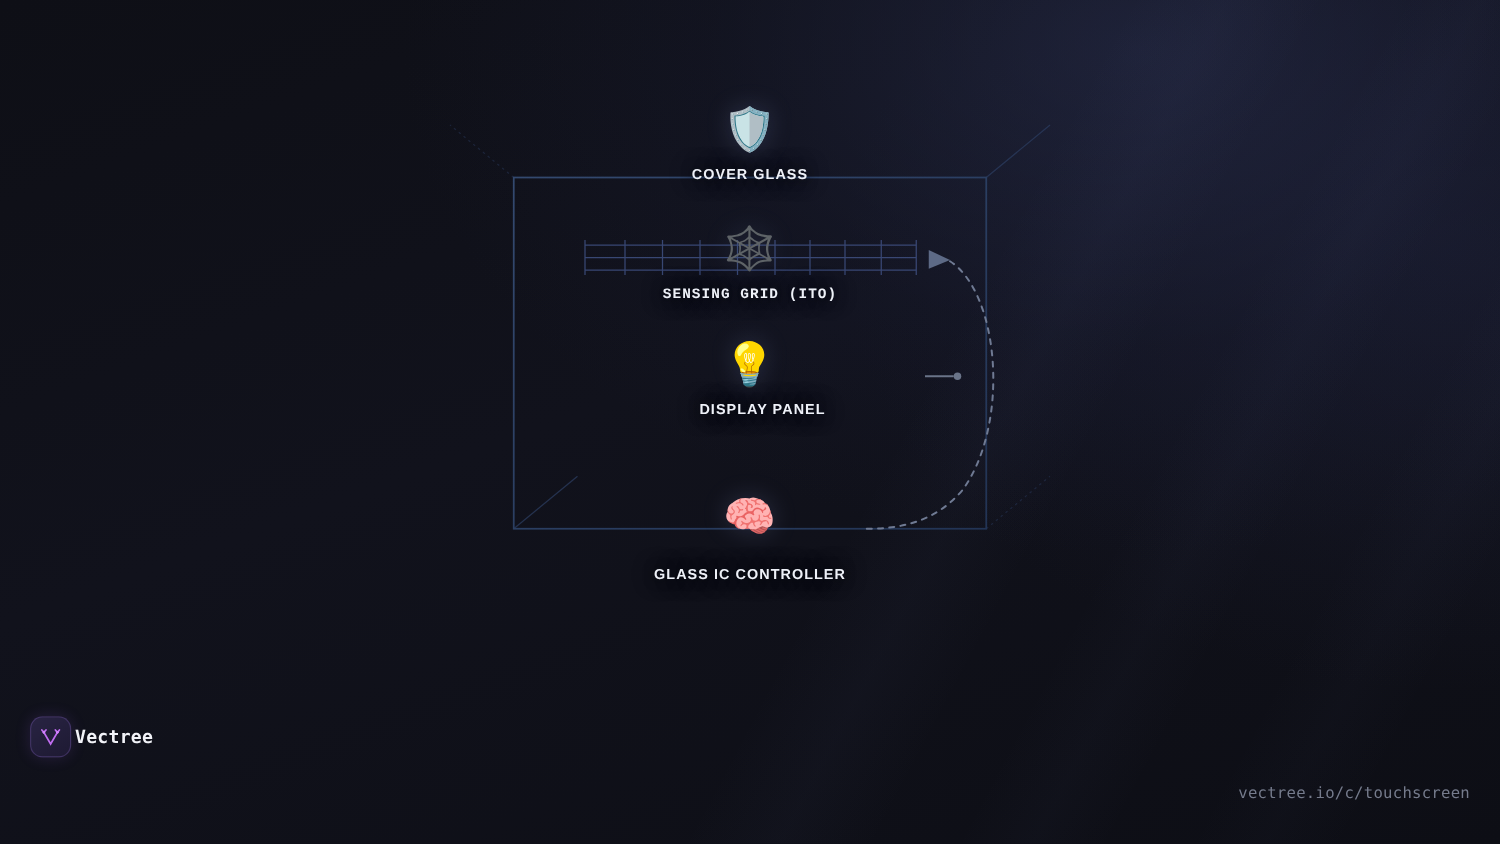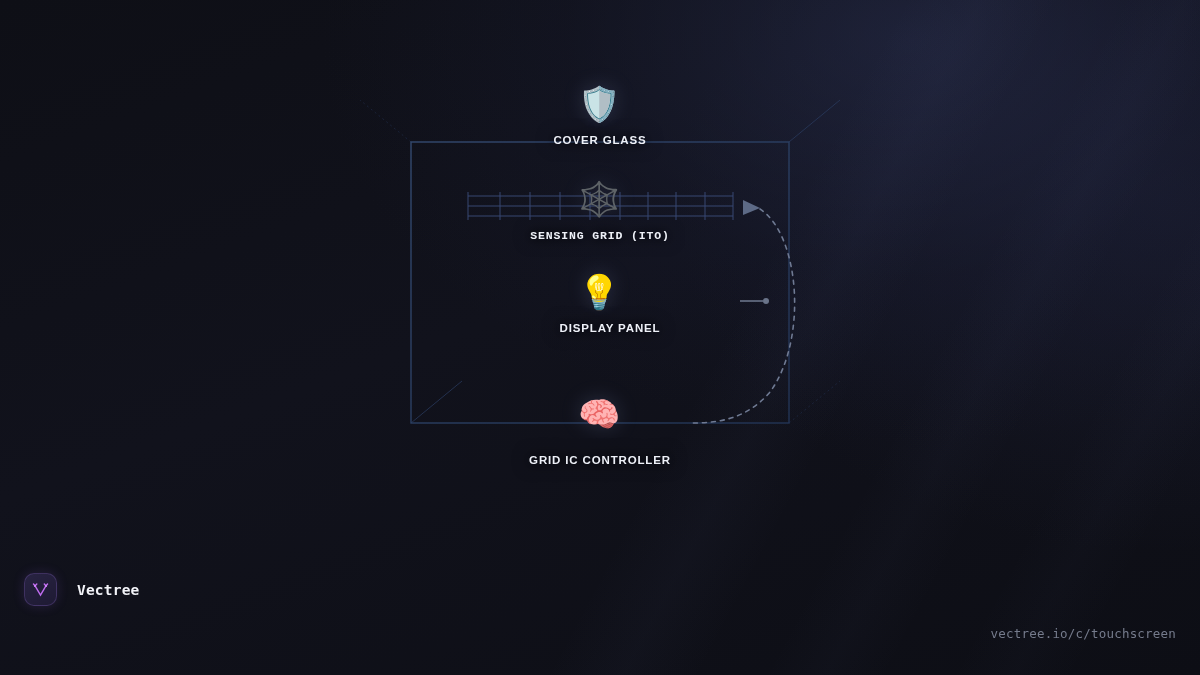--- a/index.html
+++ b/index.html
@@ -40,21 +40,21 @@
     position:absolute; transform:translate(-50%,0);
     font-size:11.5px; font-weight:bold; letter-spacing:0.85px;
     color:#eef1f8; white-space:nowrap;
     text-shadow:0 0 9px rgba(10,12,20,0.95), 0 0 18px rgba(10,12,20,0.85);
   }
 
   
   #footer { position:absolute; left:0; bottom:0; width:1200px; height:120px; }
   #brandRow {
     position:absolute; left:24px; top:18px;
-    display:flex; align-items:center; gap:20px;
+    display:flex; align-items:center; gap:3px;
   }
   #logoBox {
     width:33px; height:33px; border-radius:10px;
     background:linear-gradient(150deg,#282342 0%,#1e1a33 100%);
     border:1px solid rgba(150,110,220,0.25);
     display:flex; align-items:center; justify-content:center;
     box-shadow:0 0 12px rgba(140,90,220,0.18);
   }
   #brandName {
     font-family:"DejaVu Sans Mono","Liberation Mono",monospace;
@@ -125,21 +125,21 @@
     <div class="layer-icon" style="left:600px; top:104px;">🛡️</div>
     <div class="layer-label" style="left:600px; top:134px;">COVER GLASS</div>
 
     <div class="layer-icon" style="left:600px; top:199px;">🕸️</div>
     <div class="layer-label" style="left:600px; top:229px;font-family:Liberation Mono, monospace;">SENSING GRID (ITO)</div>
 
     <div class="layer-icon" style="left:600px; top:292px;">💡</div>
     <div class="layer-label" style="left:600px; top:322px;padding-left:20px;">DISPLAY PANEL</div>
 
     <div class="layer-icon" style="left:600px; top:414px;">🧠</div>
-    <div class="layer-label" style="left:600px; top:454px;">GRID IC CONTROLLER</div>
+    <div class="layer-label" style="left:600px; top:454px;">GLASS IC CONTROLLER</div>
   </div>
 
   <div id="footer">
     <div id="brandRow">
       <div id="logoBox">
         <svg width="19" height="19" viewBox="0 0 20 20">
           <g stroke="#c06cf0" stroke-width="1.5" fill="none" stroke-linecap="round">
             <path d="M4.3 6.2 L10 16 L15.7 6.2"></path>
             <path d="M4.3 6.2 L2.6 4.2"></path>
             <path d="M4.3 6.2 L6.1 4.2"></path>

